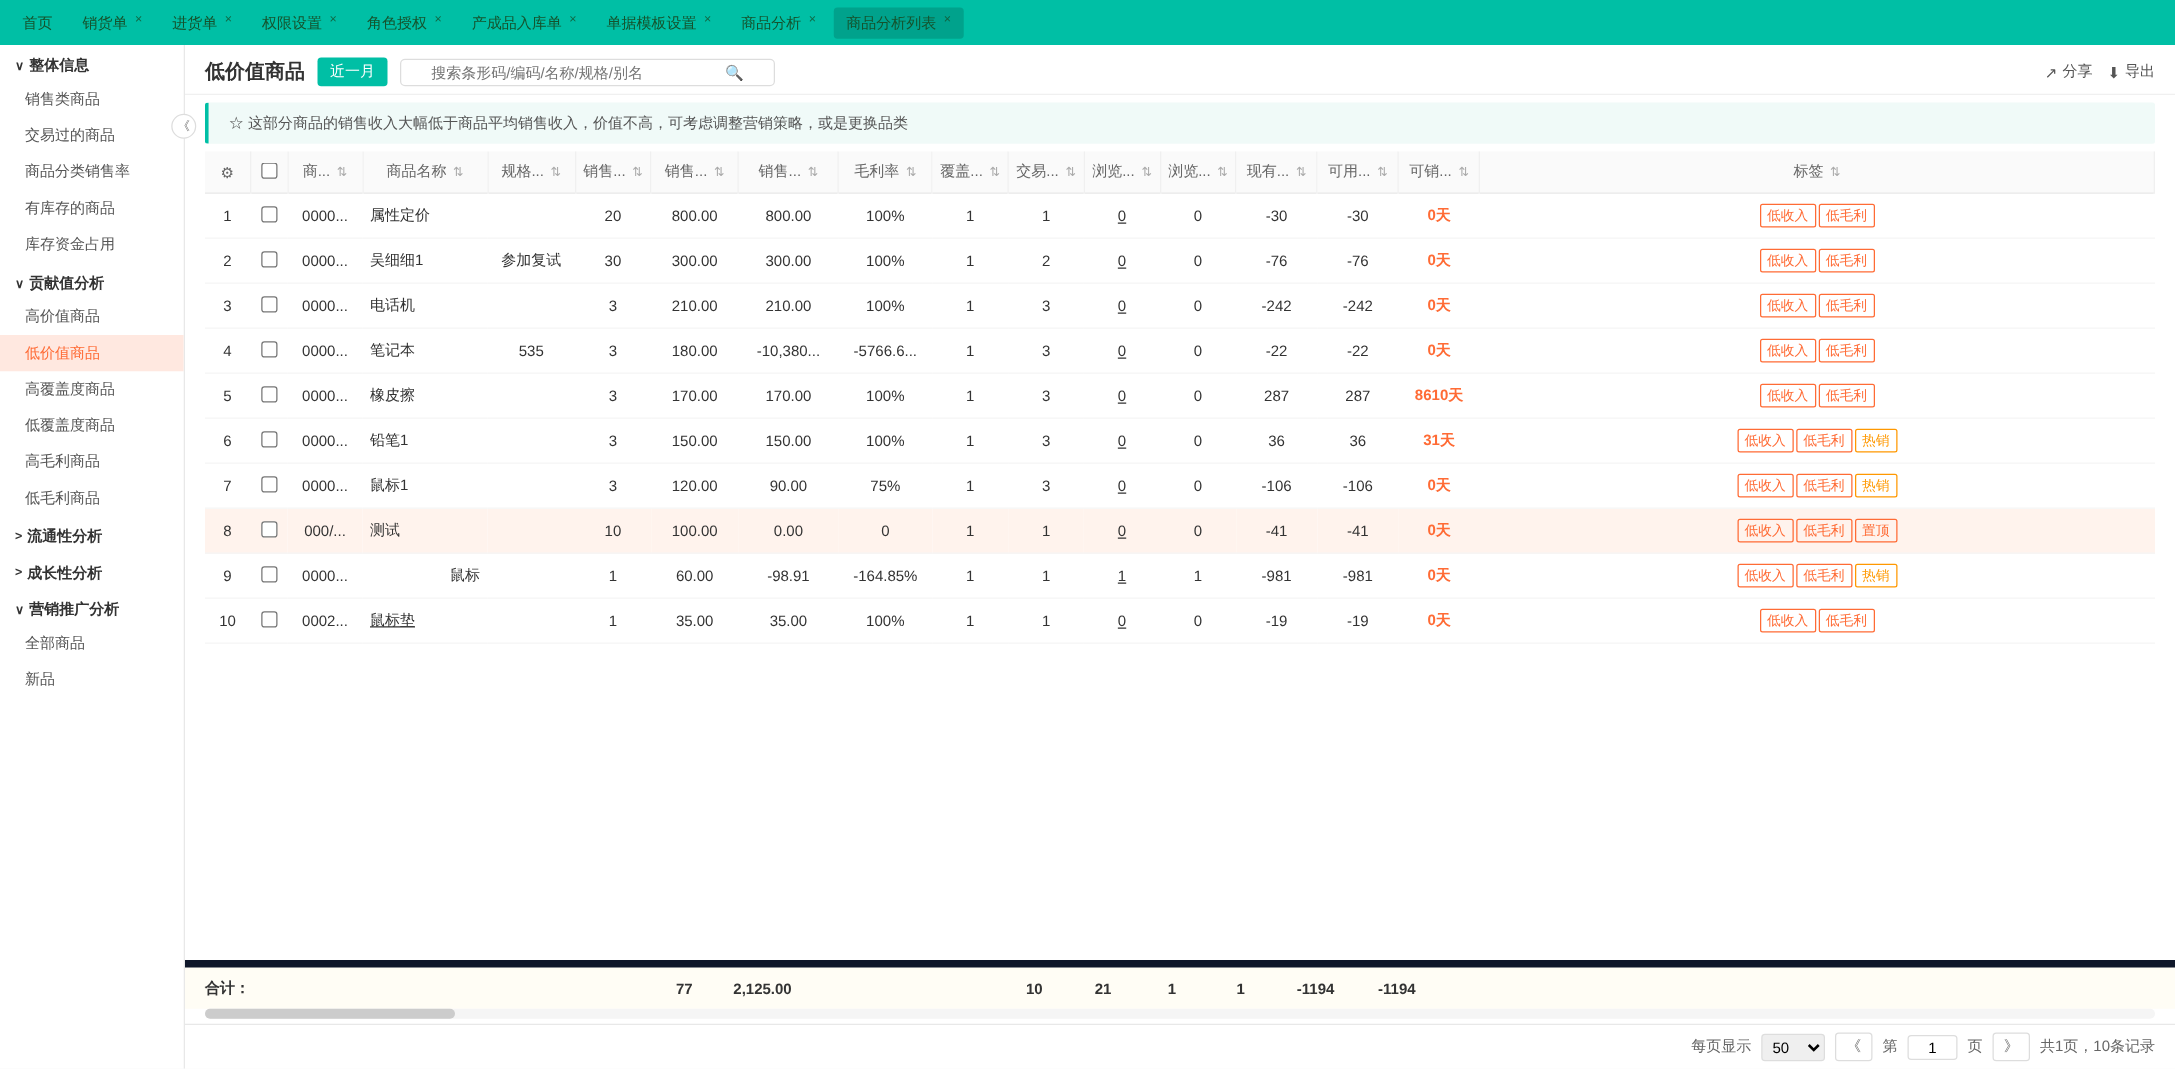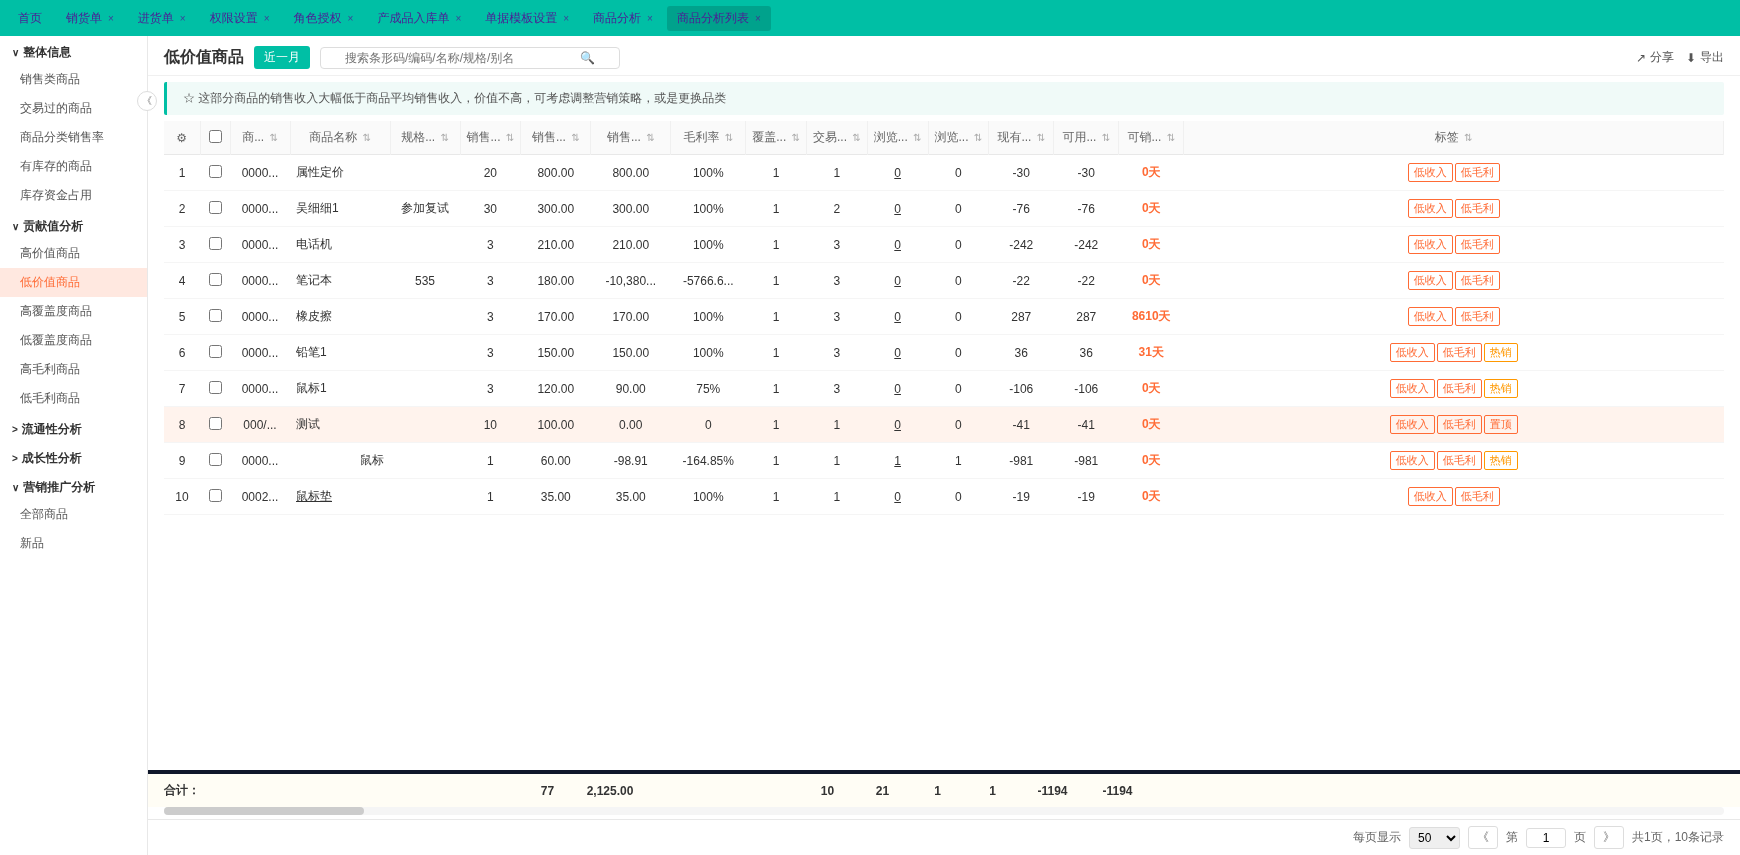--- a/index.html
+++ b/index.html
@@ -8,27 +8,26 @@
     
     .top-nav {
       background: #00bfa5;
       height: 36px;
       display: flex;
       align-items: center;
       padding: 0 8px;
       gap: 4px;
     }
     .nav-item {
-      color: #4c1d95;
+      color: #14532d;
       padding: 4px 10px;
       cursor: pointer;
       border-radius: 3px;
       white-space: nowrap;
       display: flex;
-      align-items: center;
       gap: 4px;
       font-size: 13px;
     }
     .nav-item.active { background: rgba(0,0,0,0.15); }
     .nav-item .close-x { font-size: 10px; margin-left: 2px; opacity: 0.8; }
     
     
     .main-layout {
       display: flex;
       height: calc(855px - 36px);
@@ -195,21 +194,21 @@
     }
     .tag-low-income { color: #ff6b35; border: 1px solid #ff6b35; }
     .tag-low-profit { color: #ff6b35; border: 1px solid #ff6b35; }
     .tag-hot { color: #ff9800; border: 1px solid #ff9800; }
     .tag-recommend { color: #ff6b35; border: 1px solid #ff6b35; background: #fff3ed; }
     .underline { text-decoration: underline; cursor: pointer; color: #333; }
     .day-text { color: #ff6b35; font-weight: bold; }
     
     
     .footer-bar {
-      border-top: 4px solid #0f172a;
+      border-top: 6px solid #0f172a;
       background: #fffdf5;
       display: flex;
       align-items: center;
       padding: 8px 16px;
       gap: 0;
     }
     .footer-label {
       font-weight: bold;
       color: #333;
       min-width: 60px;

